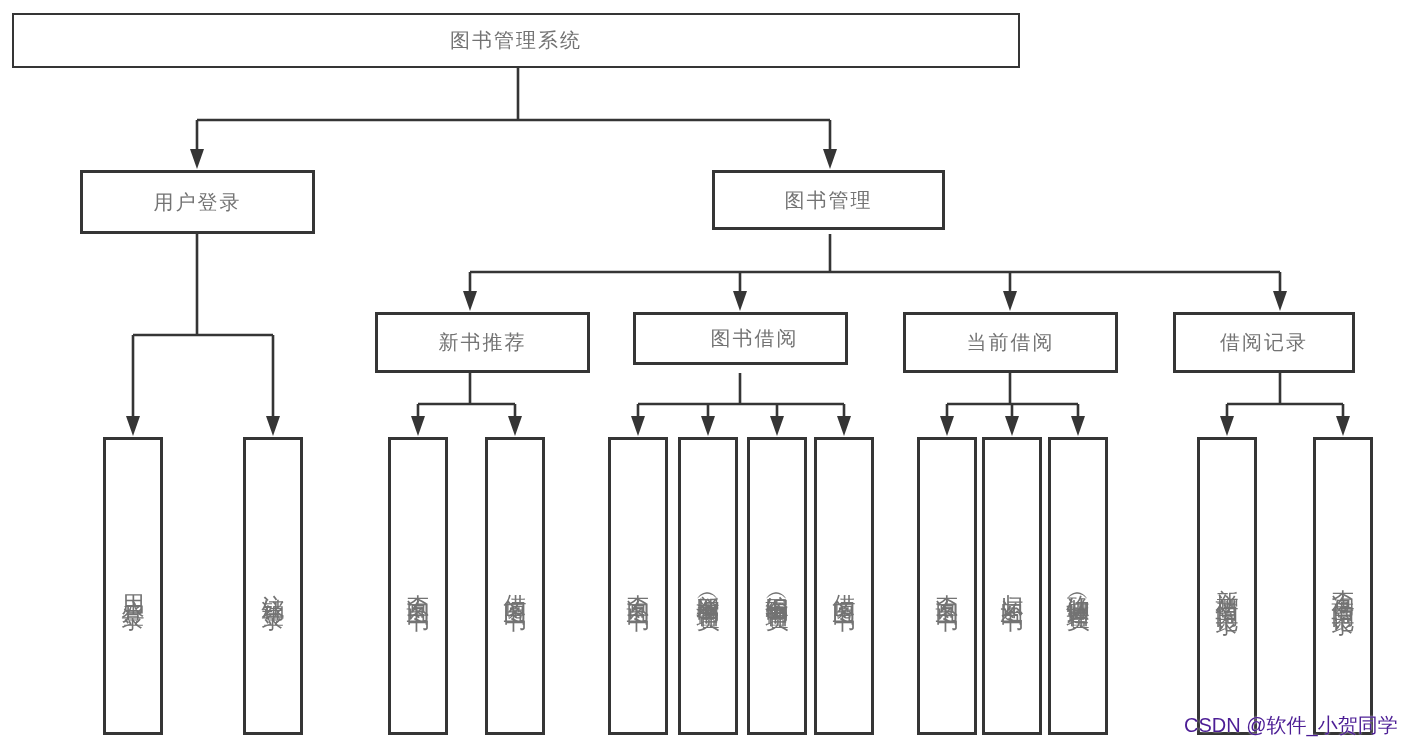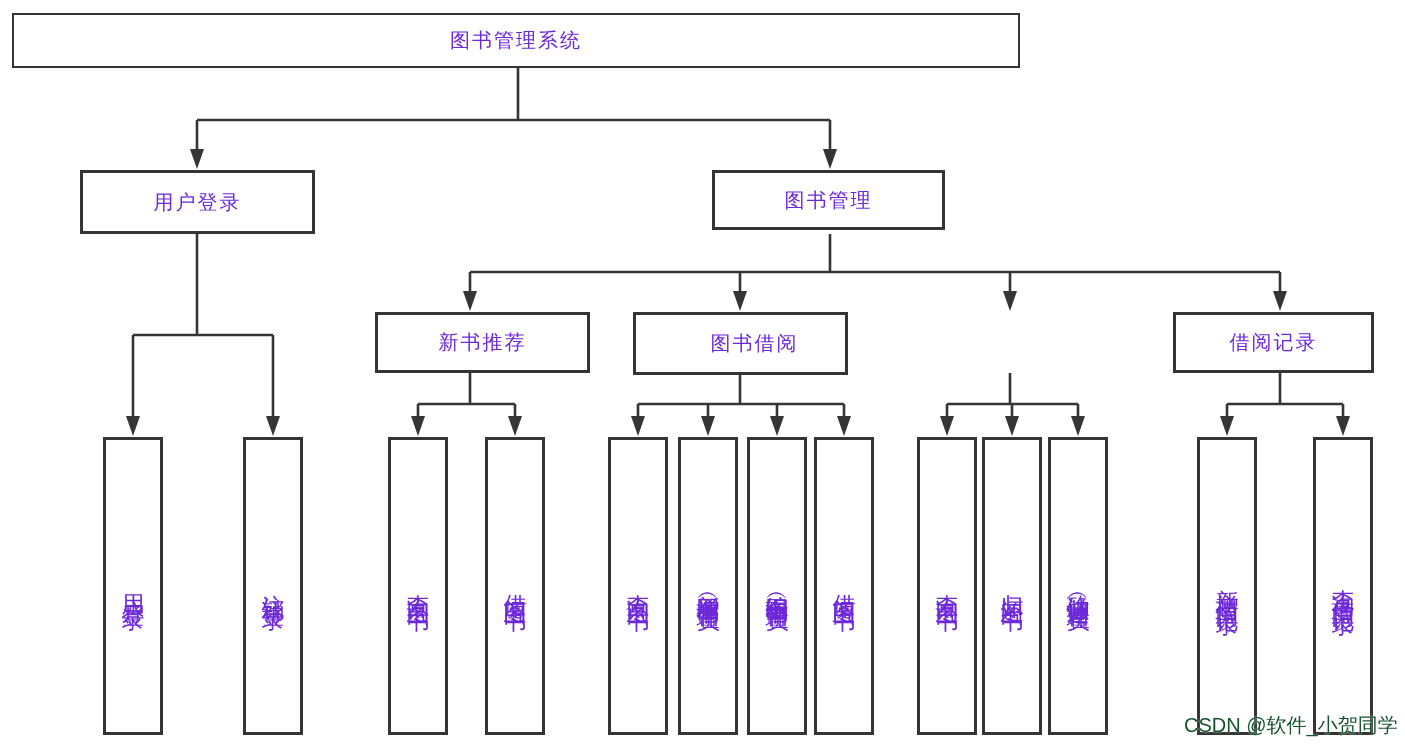--- a/index.html
+++ b/index.html
@@ -17,21 +17,21 @@
   .wires {
     position: absolute;
     left: 0; top: 0;
     width: 1405px; height: 747px;
   }
   .node {
     position: absolute;
     box-sizing: border-box;
     background: #ffffff;
     border: 3px solid #353535;
-    color: #6d28d9;
+    color: #737373;
     display: flex;
     align-items: center;
     justify-content: center;
     text-align: center;
   }
   .node.h {
     font-size: 20px;
     letter-spacing: 2px;
     white-space: nowrap;
   }
@@ -39,21 +39,21 @@
     writing-mode: vertical-rl;
     font-size: 23px;
     letter-spacing: 5px;
     line-height: 1;
   }
   .watermark {
     position: absolute;
     left: 1184px;
     top: 712px;
     font-size: 20px;
-    color: #14532d;
+    color: #4c1d95;
     white-space: nowrap;
     text-shadow: 0 0 2px #ffffff;
     z-index: 5;
   }
 </style>
 </head>
 <body>
 
 <div class="stage">
 
@@ -114,24 +114,27 @@
   <div class="node h" style="left:80px; top:170px; width:235px; height:64px;">
     <span>用户登录</span>
   </div>
   <div class="node h" style="left:712px; top:170px; width:233px; height:60px;">
     <span>图书管理</span>
   </div>
 
   <div class="node h" style="left:375px; top:312px; width:215px; height:61px;">
     <span>新书推荐</span>
   </div>
-  <div class="node h" style="left:633px; top:312px; width:215px; height:63px;padding-left:28px;">
+  <div class="node h" style="left:633px; top:312px; width:215px; height:53px;padding-left:28px;">
     <span>图书借阅</span>
   </div>
-  <div class="node h" style="left:1173px; top:312px; width:201px; height:61px;">
+  <div class="node h" style="left:903px; top:312px; width:215px; height:61px;">
+    <span>当前借阅</span>
+  </div>
+  <div class="node h" style="left:1173px; top:312px; width:182px; height:61px;">
     <span>借阅记录</span>
   </div>
 
   <div class="node v" style="left:103px; top:437px; width:60px; height:298px;">
     <span>用户登录</span>
   </div>
   <div class="node v" style="left:243px; top:437px; width:60px; height:298px;">
     <span>注销登录</span>
   </div>
 

